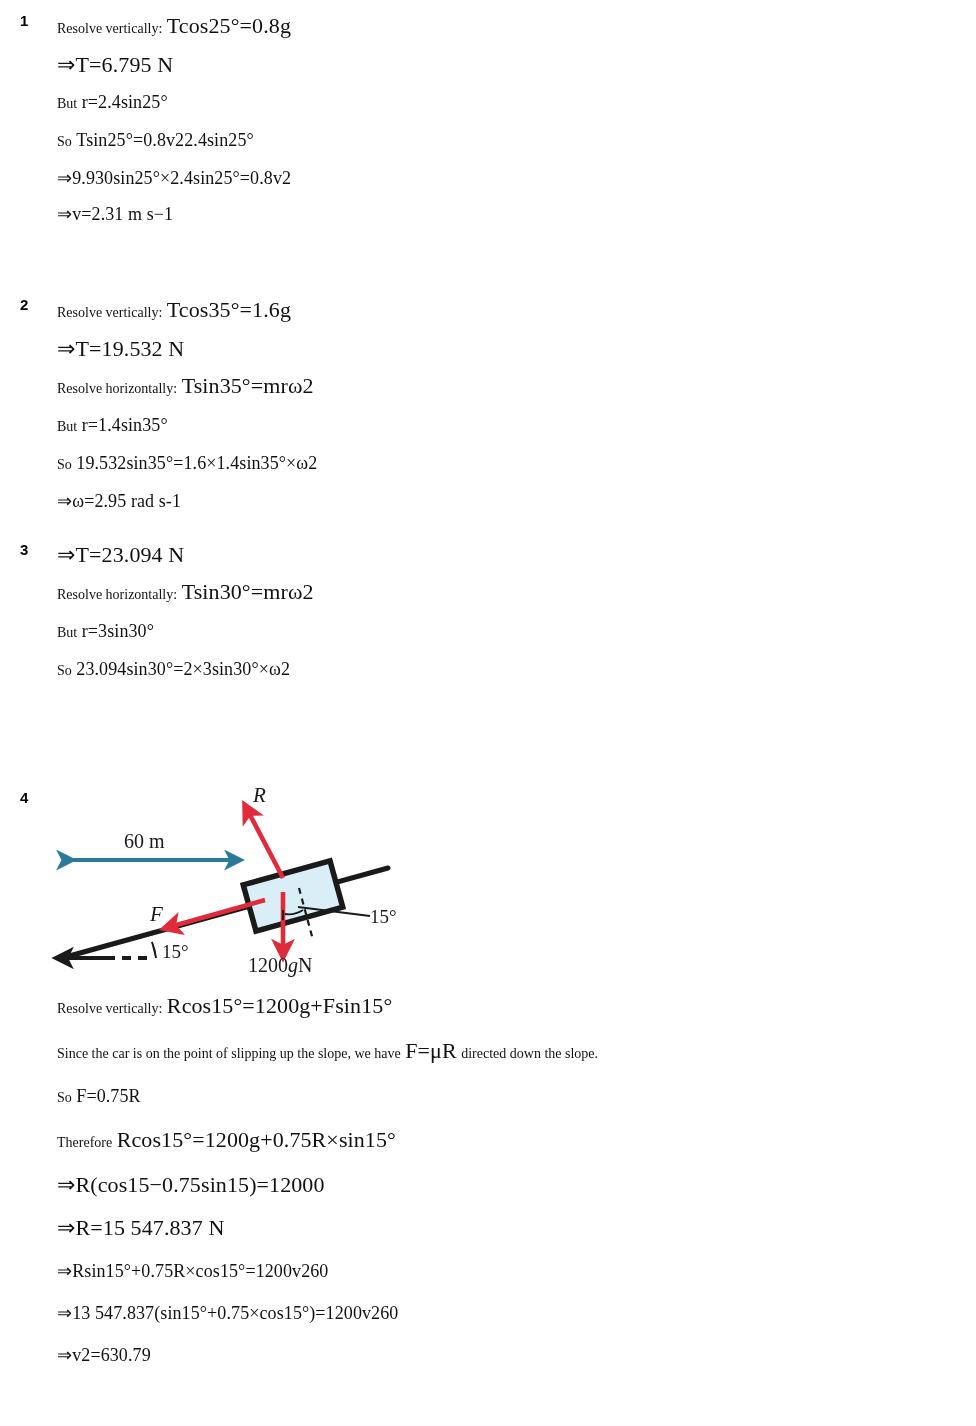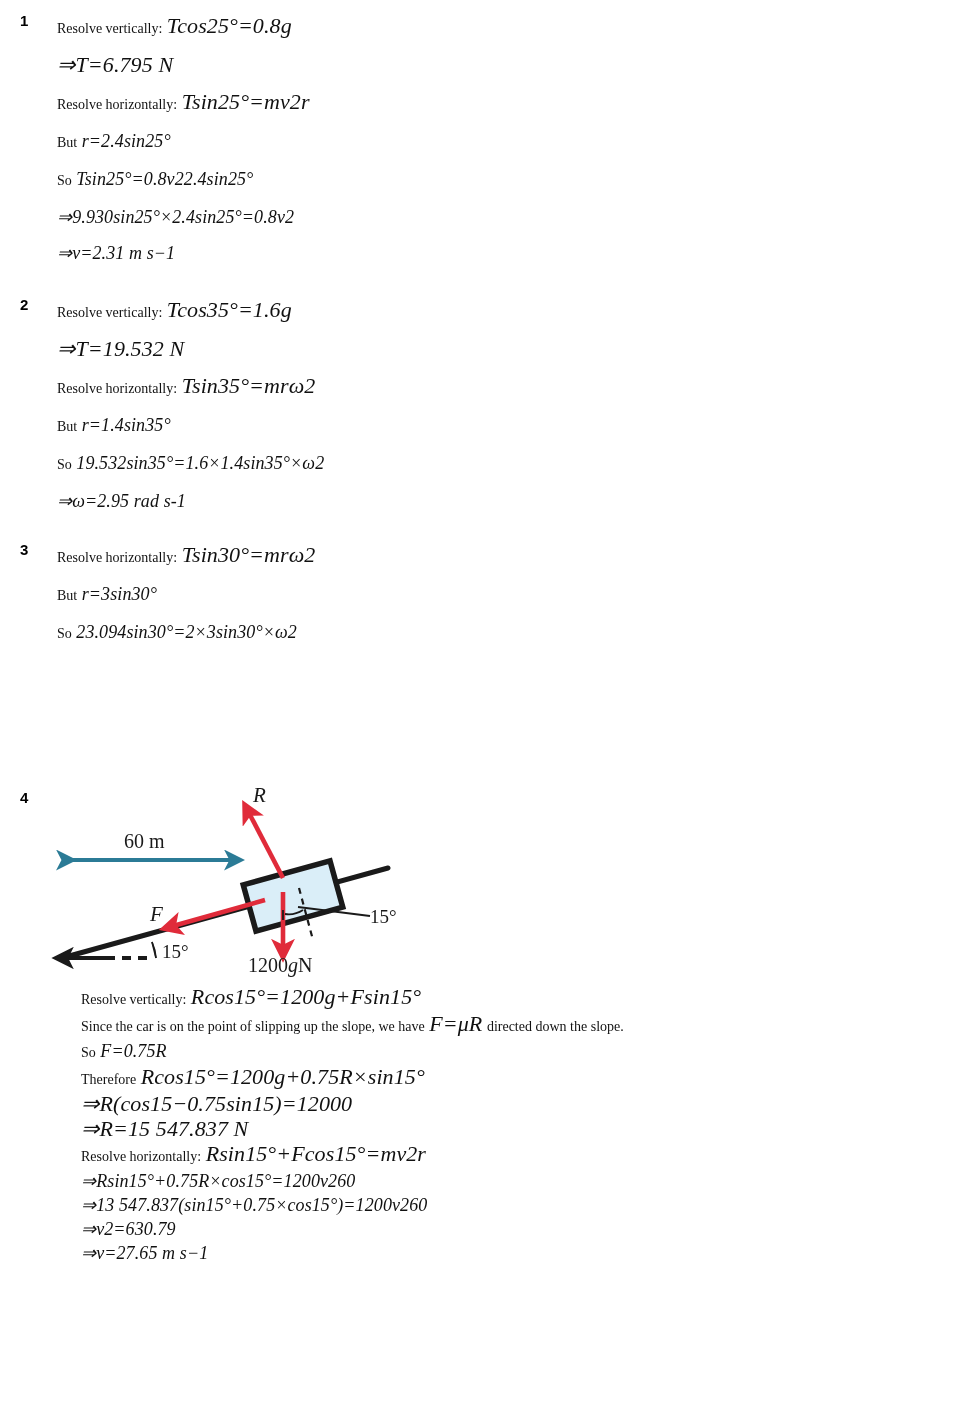--- a/index.html
+++ b/index.html
@@ -42,21 +42,20 @@
     font-size: 18px;
   }
   
   .lbl {
     font-size: 14px;
   }
   
   .math {
     font-size: 22px;
     letter-spacing: 0.1px;
-    font-style: italic;
   }
   .math.sm { font-size: 18px; }
 
   
   #q1 { position: absolute; left: 0; top: 8px; }
   #q2 { position: absolute; left: 0; top: 292px; }
   #q3 { position: absolute; left: 0; top: 537px; }
   #q4 { position: absolute; left: 0; top: 785px; }
 
   #q4 .qnum { top: 0px; }
@@ -69,42 +68,38 @@
     width: 420px;
     height: 200px;
   }
   
   #q4text {
     position: absolute;
     left: 57px;
     top: 985px;
     width: 910px;
   }
-  #q4text .line { line-height: 24px; margin-left: 24px; }
+  #q4text .line { line-height: 42px; }
 </style>
 </head>
 <body>
 
 <div class="page">
 
   <div class="qblock" id="q1">
     <div class="qnum">1</div>
 
     <div class="line">
       <span class="lbl">Resolve vertically:</span>
       <span class="math">Tcos25°=0.8g</span>
     </div>
     <div class="line">
       <span class="math">⇒T=6.795 N</span>
     </div>
     <div class="line">
-      <span class="lbl">Resolve horizontally:</span>
-      <span class="math">Tsin25°=mv2r</span>
-    </div>
-    <div class="line">
       <span class="lbl">But</span>
       <span class="math sm">r=2.4sin25°</span>
     </div>
     <div class="line">
       <span class="lbl">So</span>
       <span class="math sm">Tsin25°=0.8v22.4sin25°</span>
     </div>
     <div class="line">
       <span class="math sm">⇒9.930sin25°×2.4sin25°=0.8v2</span>
     </div>
@@ -136,20 +131,23 @@
       <span class="math sm">19.532sin35°=1.6×1.4sin35°×ω2</span>
     </div>
     <div class="line">
       <span class="math sm">⇒ω=2.95 rad s-1</span>
     </div>
   </div>
 
   <div class="qblock" id="q3">
     <div class="qnum">3</div>
 
+    <div class="line">
+      <span class="math">⇒T=23.094 N</span>
+    </div>
     <div class="line">
       <span class="lbl">Resolve horizontally:</span>
       <span class="math">Tsin30°=mrω2</span>
     </div>
     <div class="line">
       <span class="lbl">But</span>
       <span class="math sm">r=3sin30°</span>
     </div>
     <div class="line">
       <span class="lbl">So</span>
@@ -242,30 +240,23 @@
       <span class="lbl">Therefore</span>
       <span class="math">Rcos15°=1200g+0.75R×sin15°</span>
     </div>
     <div class="line">
       <span class="math">⇒R(cos15−0.75sin15)=12000</span>
     </div>
     <div class="line">
       <span class="math">⇒R=15 547.837 N</span>
     </div>
     <div class="line">
-      <span class="lbl">Resolve horizontally:</span>
-      <span class="math">Rsin15°+Fcos15°=mv2r</span>
-    </div>
-    <div class="line">
       <span class="math sm">⇒Rsin15°+0.75R×cos15°=1200v260</span>
     </div>
     <div class="line">
       <span class="math sm">⇒13 547.837(sin15°+0.75×cos15°)=1200v260</span>
     </div>
     <div class="line">
       <span class="math sm">⇒v2=630.79</span>
     </div>
-    <div class="line">
-      <span class="math sm">⇒v=27.65 m s−1</span>
-    </div>
   </div>
 
 </div>
 
 </body></html>

